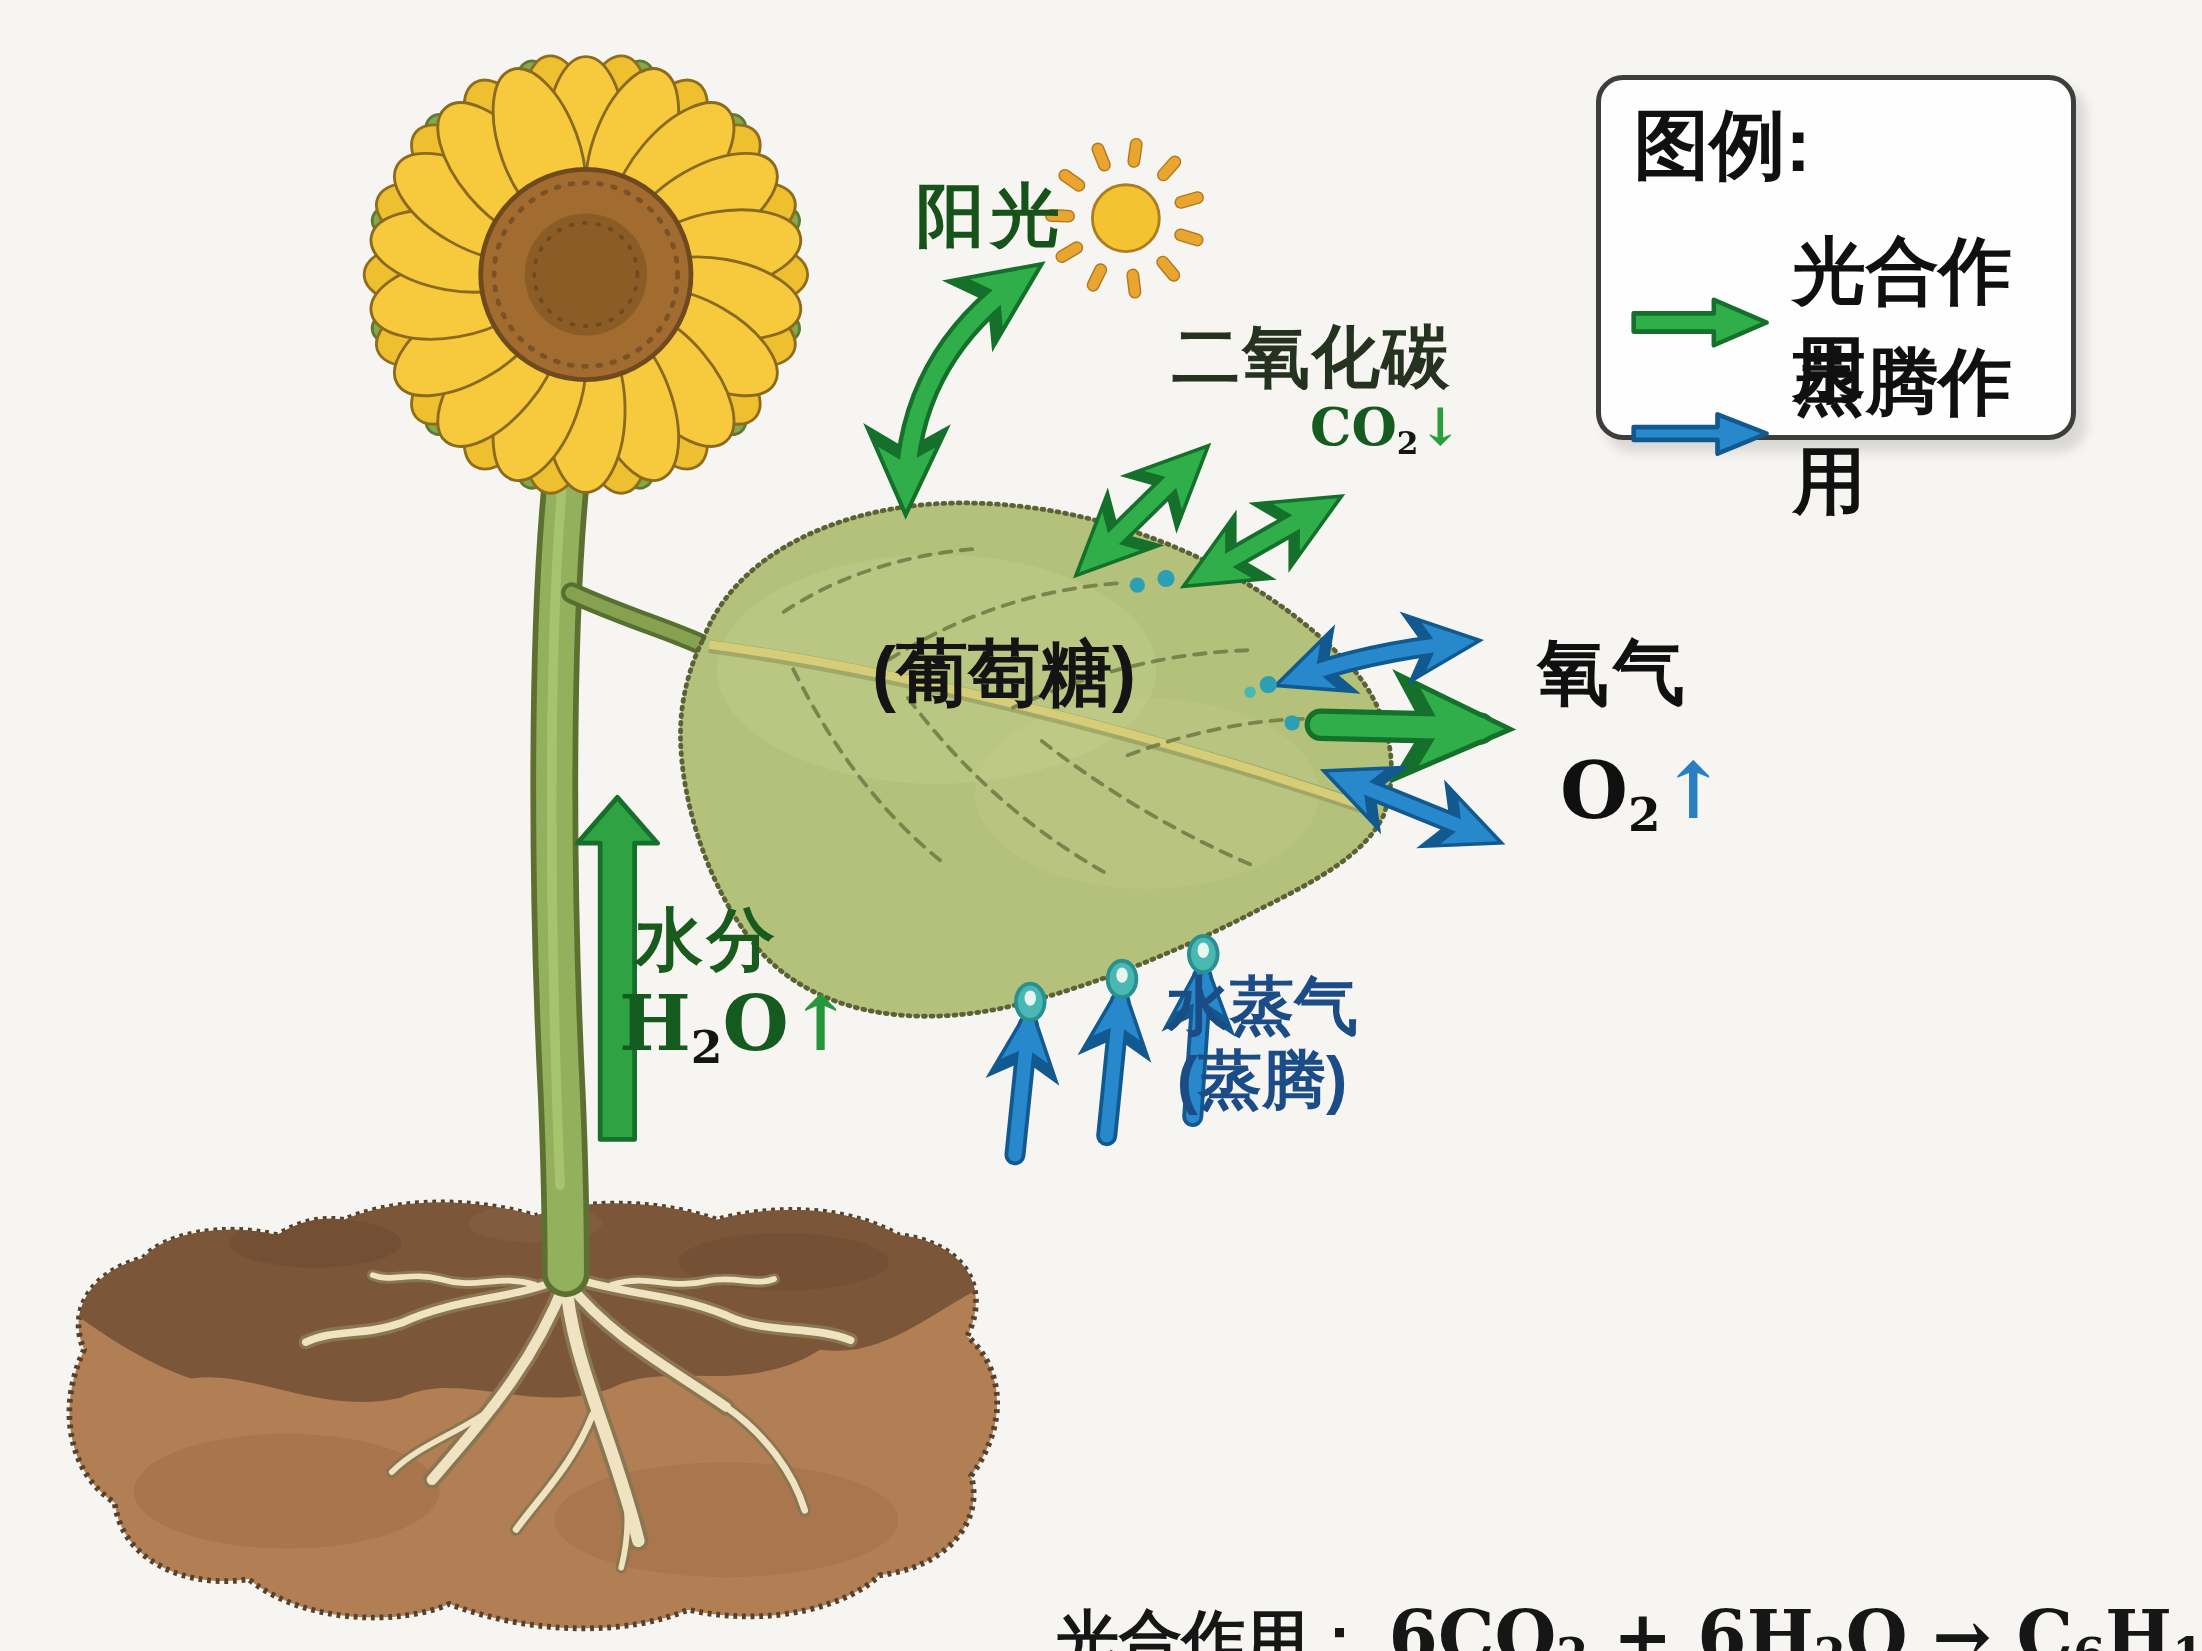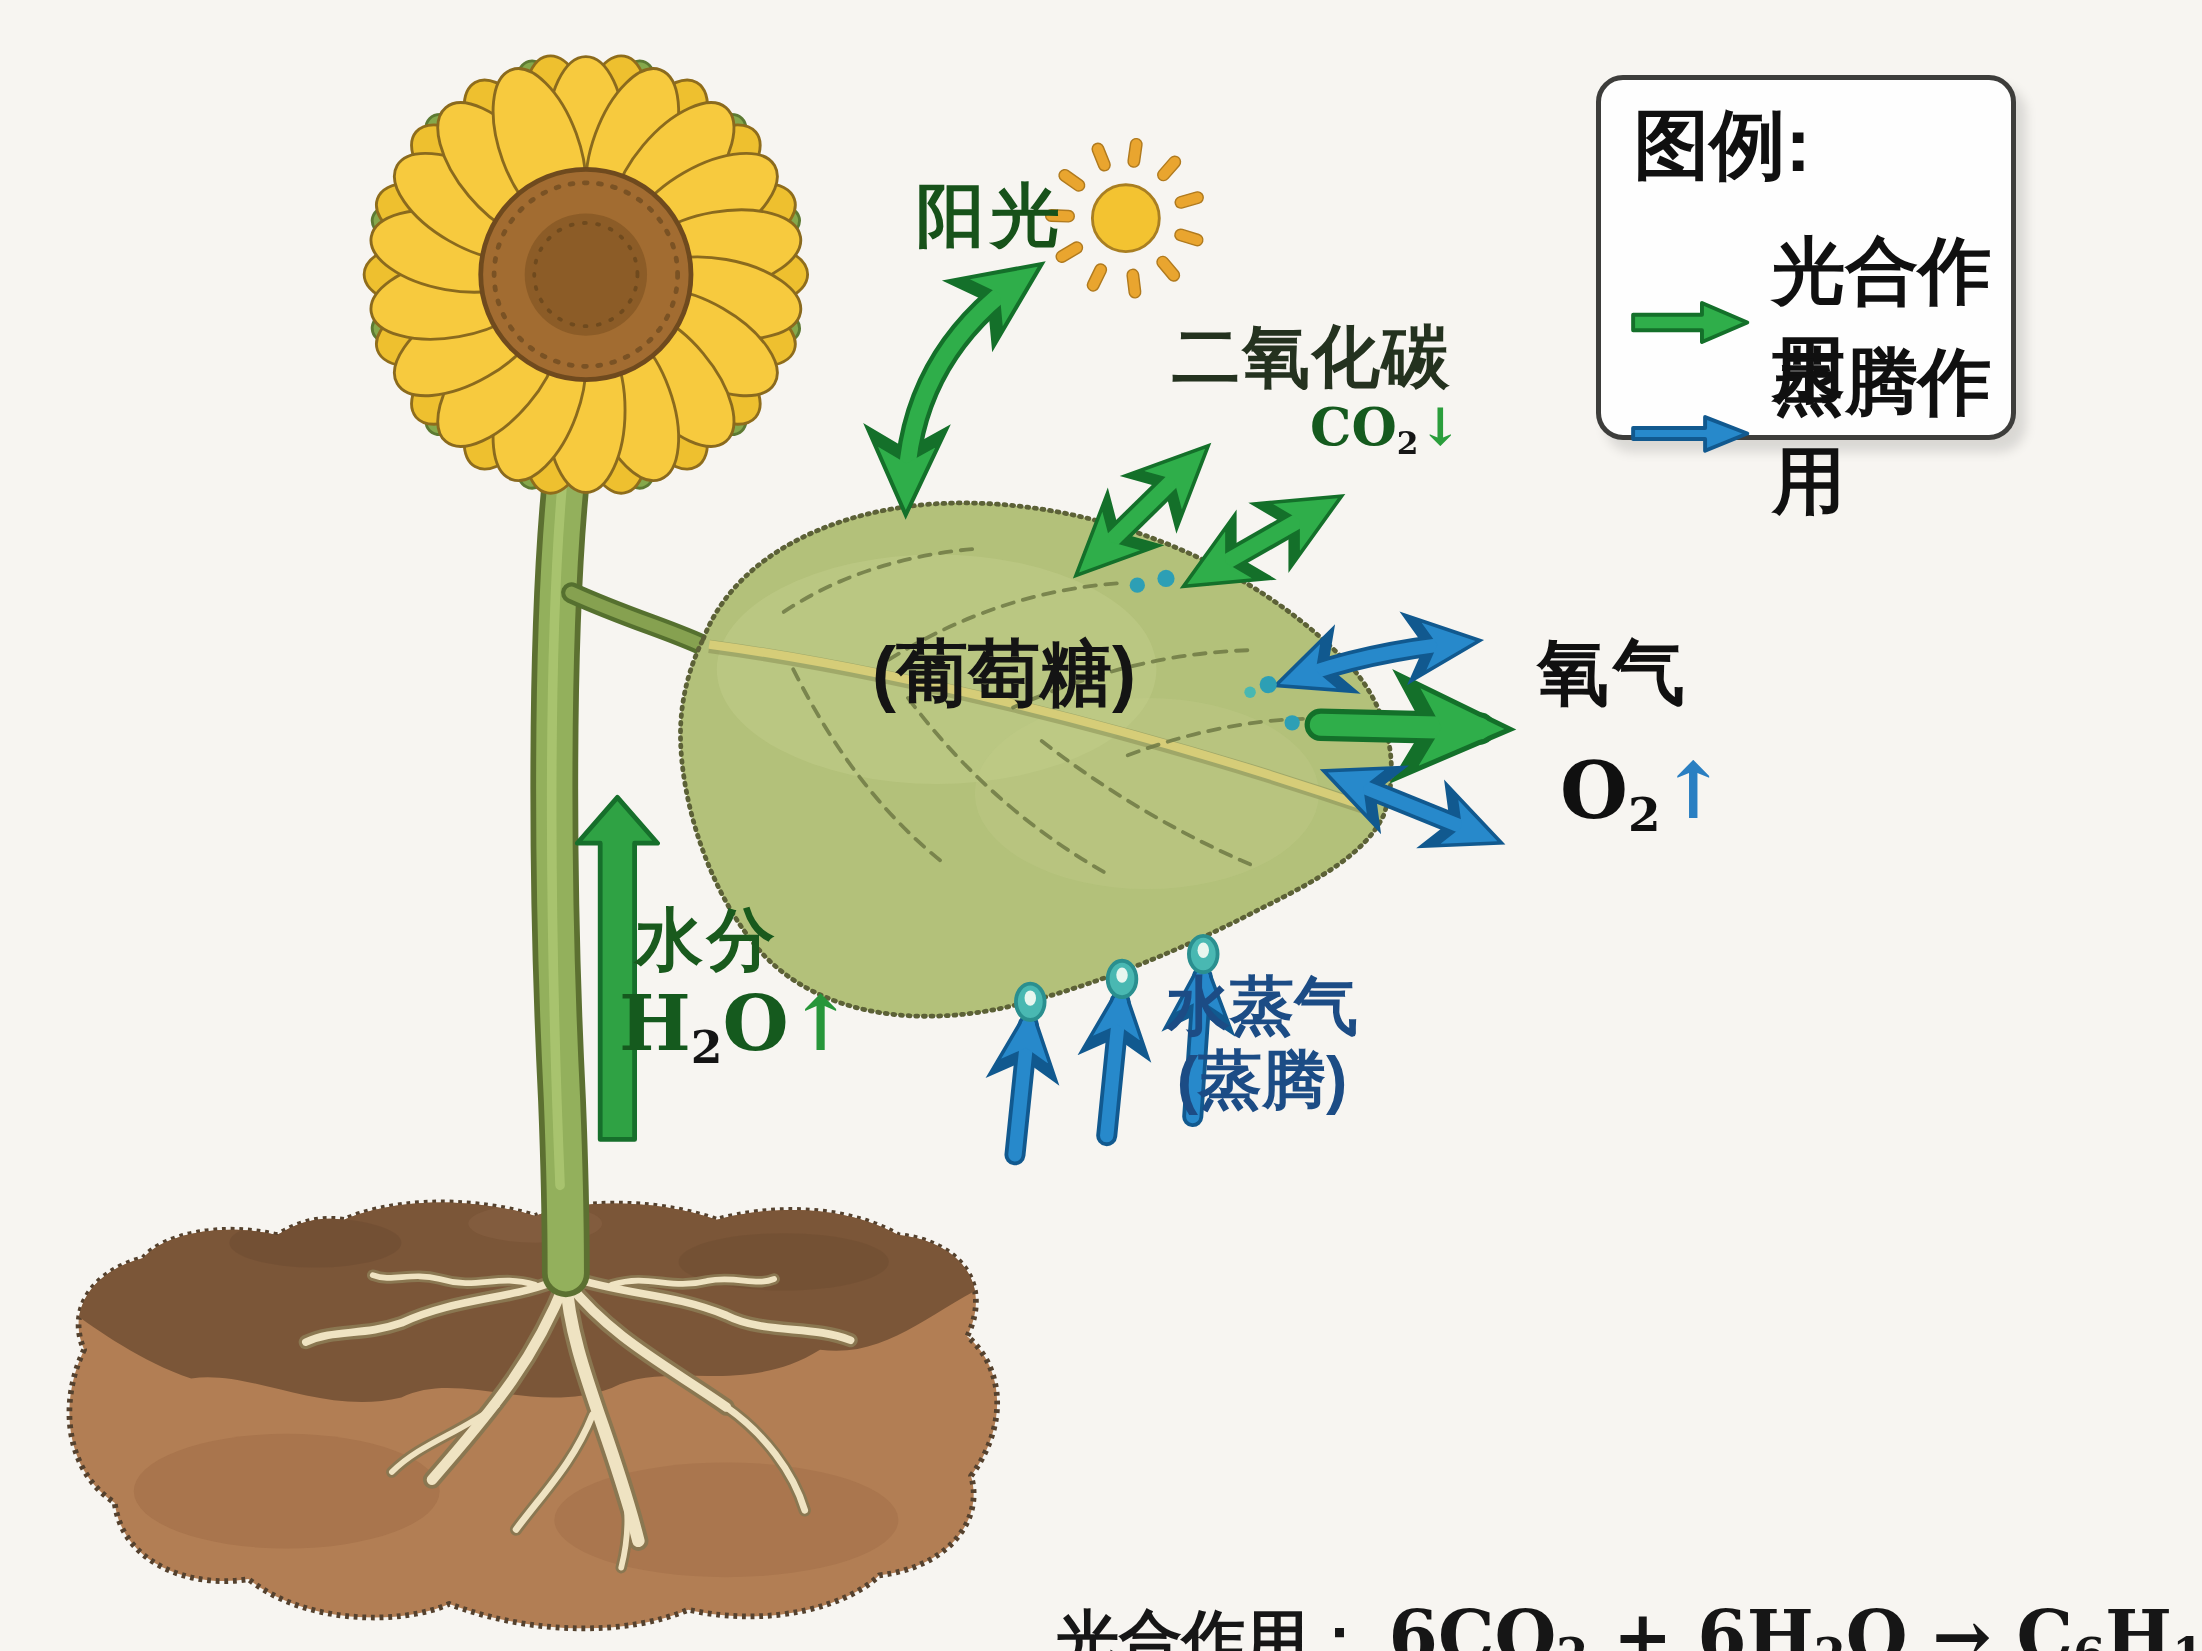--- a/index.html
+++ b/index.html
@@ -26,21 +26,21 @@
   #lbl-water-name{left:635px;top:895px;font-size:68px;color:#195a1d;letter-spacing:3.8px;}
   #lbl-water-formula{left:619px;top:979px;font-size:76px;color:#155a1e;}
   #lbl-water-formula .sub{color:#141414;}
   #lbl-water-formula .up{color:#27963a;}
   #lbl-vapor{left:1090px;top:969px;width:344px;text-align:center;font-size:64px;color:#1c4c85;line-height:1.16;}
   #equation{left:1021px;top:1522px;font-size:63px;color:#161616;white-space:pre;}
   #equation .formula{font-size:71px;}
   #equation .fsub{font-family:"DejaVu Serif","Liberation Serif",serif;font-weight:700;font-size:46px;vertical-align:-0.22em;}
   
   #legend{
-    position:absolute;z-index:2;left:1596px;top:75px;width:420px;height:365px;
+    position:absolute;z-index:2;left:1596px;top:75px;width:480px;height:365px;
     background:#fefefe;border:5.7px solid #3d3d3b;border-radius:27px;
     box-shadow:9.6px 11.5px 11.5px rgba(0,0,0,0.12);
     box-sizing:border-box;
   }
   #legend .title{position:absolute;left:32.5px;top:15.3px;font-size:76px;color:#101010;}
   .legend-row{position:absolute;left:29px;display:flex;align-items:center;}
   #legend-row-0{top:143px;}
   #legend-row-1{top:254px;}
   .legend-row svg{display:block;}
   .legend-row .txt{font-size:73px;color:#101010;margin-left:17px;}

